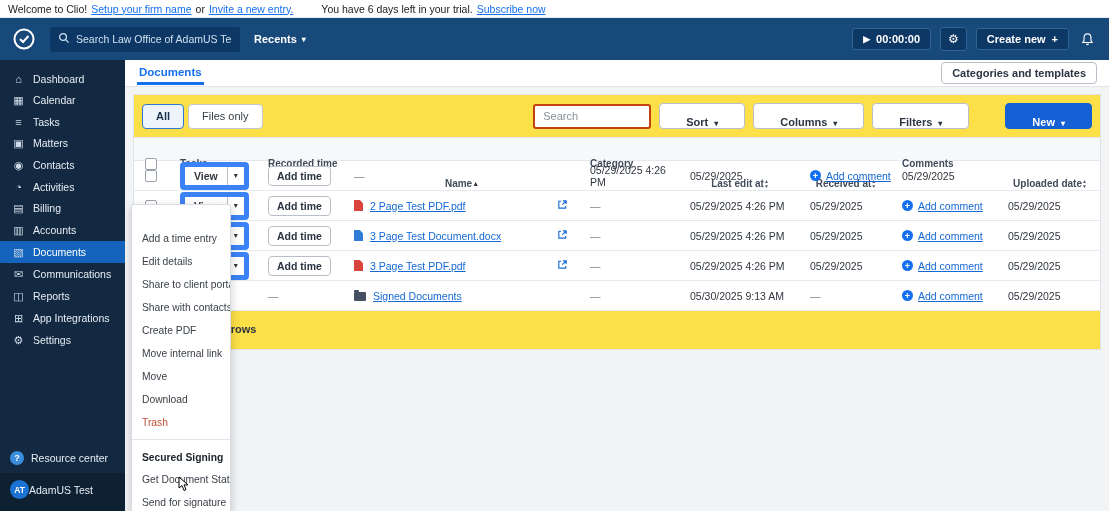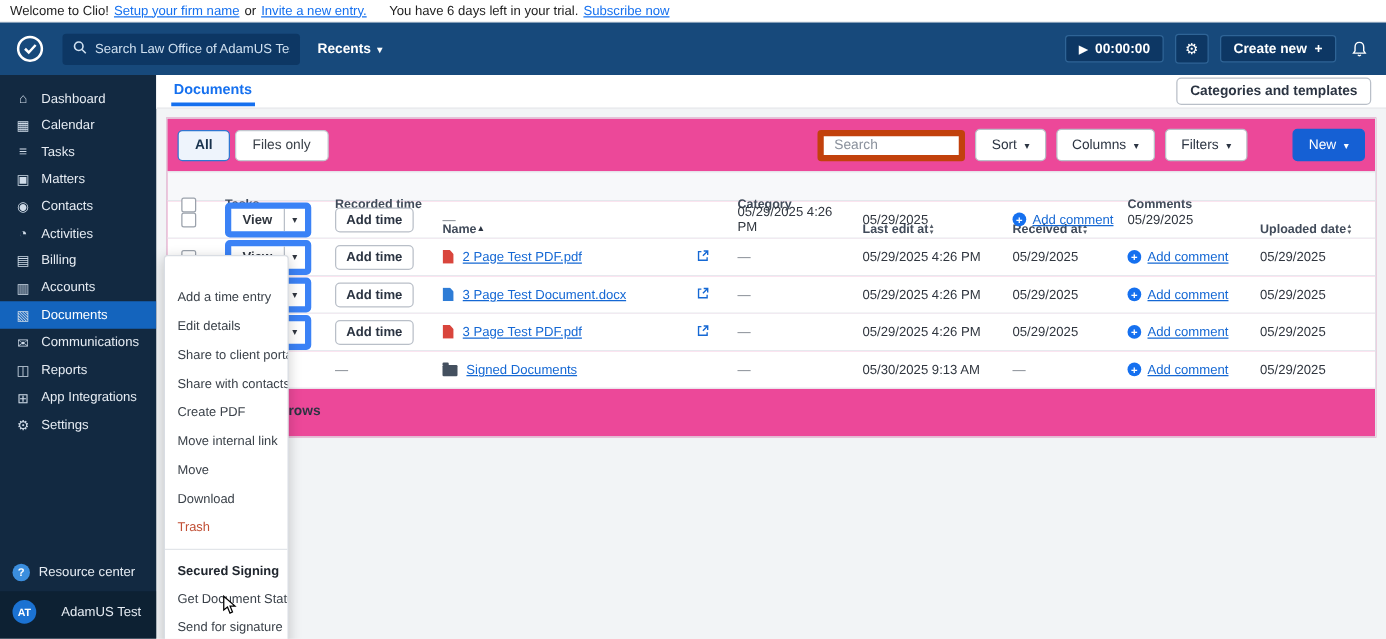--- a/index.html
+++ b/index.html
@@ -12,21 +12,21 @@
     color:#2b3442;
   }
 
   
   .banner {
     height:18px; background:#ffffff; display:flex; align-items:center;
     gap:4px; padding:0 8px; font-size:10.5px; color:#222;
     border-bottom:1px solid #e8eaee; white-space:nowrap;
   }
   .banner a { color:#1570ef; text-decoration:underline; cursor:pointer; }
-  .banner .sp { margin-left:14px; }
+  .banner .sp { margin-left:24px; }
 
   
   .navbar {
     height:42px; background:#17497b; display:flex; align-items:center;
     padding:0 12px; gap:14px; color:#fff;
   }
   .logo { width:24px; height:24px; flex:0 0 auto; }
   .nav-search {
     display:flex; align-items:center; gap:6px;
     background:#0d3764; border-radius:3px; height:25px; width:190px; padding:0 8px;
@@ -62,21 +62,21 @@
     font-size:10.5px; cursor:pointer; white-space:nowrap;
   }
   .side-item .ig { width:13px; text-align:center; font-size:11px; color:#cfdbe8; }
   .side-item.active { background:#1464bd; color:#fff; }
   .side-bottom { margin-top:auto; }
   .resource { display:flex; align-items:center; gap:7px; padding:8px 10px; font-size:10.5px; cursor:pointer; }
   .q-ico {
     width:14px; height:14px; border-radius:50%; background:#3b8ede; color:#fff;
     font-size:9px; font-weight:bold; display:flex; align-items:center; justify-content:center; flex:0 0 auto;
   }
-  .user-row { display:flex; align-items:center; gap:20px; padding:7px 10px 12px; background:#0d2133; }
+  .user-row { display:flex; align-items:center; gap:0; padding:7px 10px 12px; background:#0d2133; }
   .avatar {
     width:19px; height:19px; border-radius:50%; background:#1b72d2; color:#fff;
     font-size:8.5px; font-weight:bold; display:flex; align-items:center; justify-content:center; flex:0 0 auto;
   }
   .user-name { font-size:10.5px; }
 
   
   .main { flex:1; display:flex; flex-direction:column; min-width:0; }
   .page-head {
     background:#fff; border-bottom:1px solid #e3e5e9; height:27px;
@@ -87,57 +87,57 @@
     border-bottom:3px solid #1570ef; padding:5px 2px 4px; cursor:pointer;
   }
   .btn-outline {
     background:#fff; border:1px solid #b9bfc8; border-radius:4px;
     font-size:11px; font-weight:bold; color:#2b3442; padding:4px 10px; cursor:pointer;
     font-family:"Liberation Sans", sans-serif;
   }
   .content { padding:7px 8px; }
   .section-title { font-size:11px; color:#2f3540; margin:4px 0 8px 2px; }
 
-  .card { background:#ec4899; border:1px solid #dfe2e7; border-radius:0; }
+  .card { background:#fde047; border:1px solid #dfe2e7; border-radius:0; }
   .toolbar { display:flex; align-items:center; padding:8px; gap:8px; }
   .seg { display:flex; }
   .seg-btn {
     height:25px; padding:0 13px; font-size:11px; border-radius:4px; cursor:pointer;
     display:flex; align-items:center; font-family:"Liberation Sans", sans-serif;
   }
   .seg-btn.all { background:#eef4fc; border:1px solid #2f77d1; font-weight:bold; color:#17324d; z-index:1; }
   .seg-btn.files { background:#fff; border:1px solid #c3c8cf; color:#3a4149; margin-left:4px; }
   .toolbar-right { margin-left:auto; display:flex; align-items:center; gap:8px; }
   .search-input {
-    width:118px; height:25px; border:5px solid #c2410c; border-radius:3px;
+    width:118px; height:25px; border:2px solid #c2410c; border-radius:3px;
     padding:0 8px; font-size:11px; color:#3a4149; outline:none;
     font-family:"Liberation Sans", sans-serif;
   }
   .search-input::placeholder { color:#8a919c; opacity:1; }
   .tb-btn {
     height:26px; background:#fff; border:1px solid #b9bfc8; border-radius:4px;
-    font-size:11px; font-weight:normal; color:#2b3442; padding:0 12px; cursor:pointer;
-    display:flex; align-items:center; gap:6px; font-family:"Liberation Sans", sans-serif;
+    font-size:11px; font-weight:bold; color:#2b3442; padding:0 26px; cursor:pointer;
+    display:flex; align-items:flex-end; gap:6px; font-family:"Liberation Sans", sans-serif;
   }
   .tb-btn .caret, .sb-caret, .nb-caret { font-size:8px; }
   .tb-btn.primary { background:#1560d4; border-color:#1560d4; color:#fff;margin-left:28px; }
 
   
   .tgrid { display:grid; grid-template-columns:34px 88px 86px 236px 100px 120px 92px 106px 1fr; align-items:center; }
   .thead {
     background:#f7f8fa; border-top:1px solid #e4e7ec; border-bottom:1px solid #e4e7ec;
     height:24px; font-size:10px; font-weight:bold; color:#414b5a;
   }
   .cell { padding-left:12px; display:flex; align-items:center; min-width:0; }
   .c-check { justify-content:center; padding-left:0; }
   input[type="checkbox"] {
     appearance:none; width:12px; height:12px; border:1px solid #9aa1ab; border-radius:2px;
     background:#fff; cursor:pointer;
   }
-  .th-sort { justify-content:flex-start; padding-right:8px;margin-top:40px; }
+  .th-sort { justify-content:center; padding-right:8px;margin-top:40px; }
   .sort-asc { font-size:7px; color:#2b3442; cursor:pointer; }
   .sort-updown { display:flex; flex-direction:column; line-height:4.5px; font-size:5px; color:#555d68; cursor:pointer; }
   .sort-updown::before { content:"▲"; }
   .sort-updown::after { content:"▼"; }
 
   .trow { height:30px; border-bottom:1px solid #e7e9ee; font-size:10.5px; color:#30363f; background:#fff; }
   .split-btn {
     display:flex; align-items:stretch; border:5px solid #3b82f6; border-radius:4px;
     background:#fff; cursor:pointer; overflow:hidden;
   }

